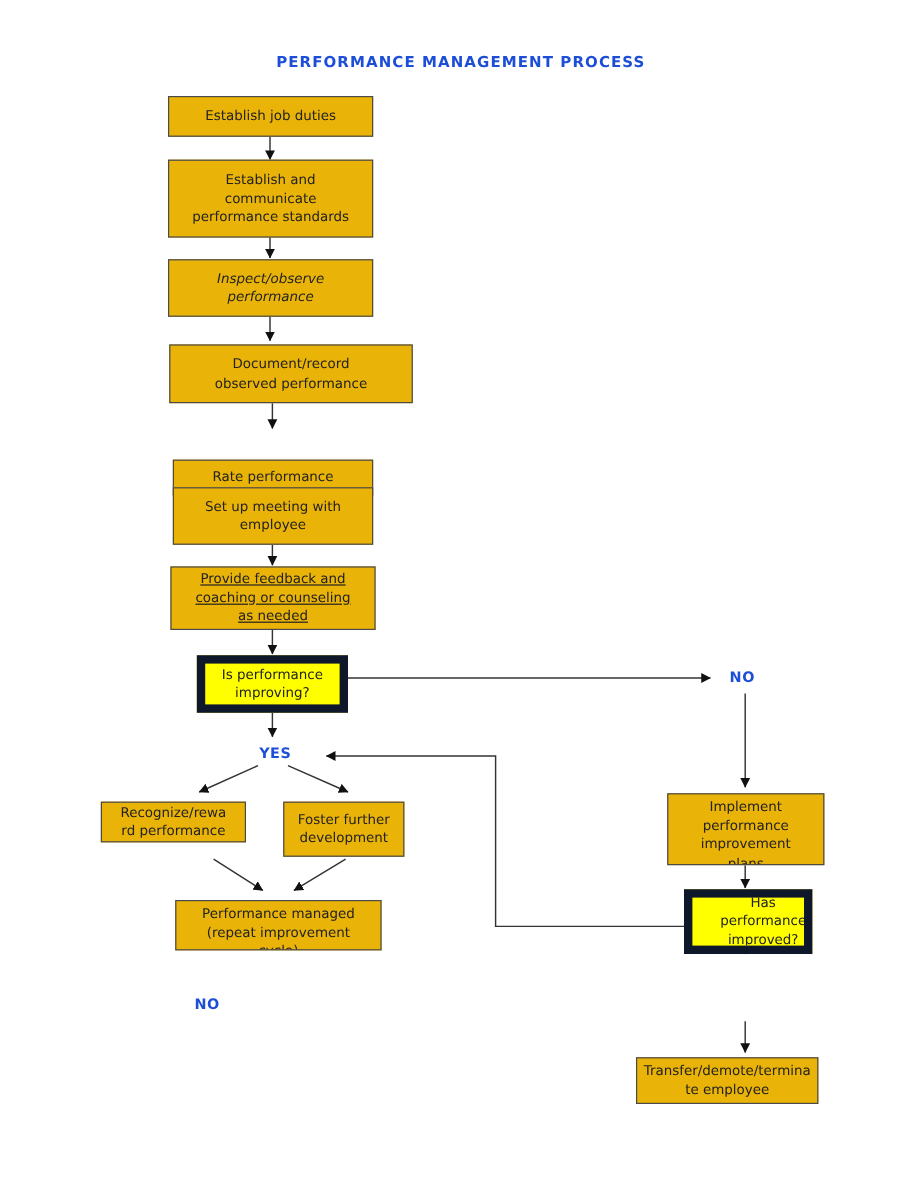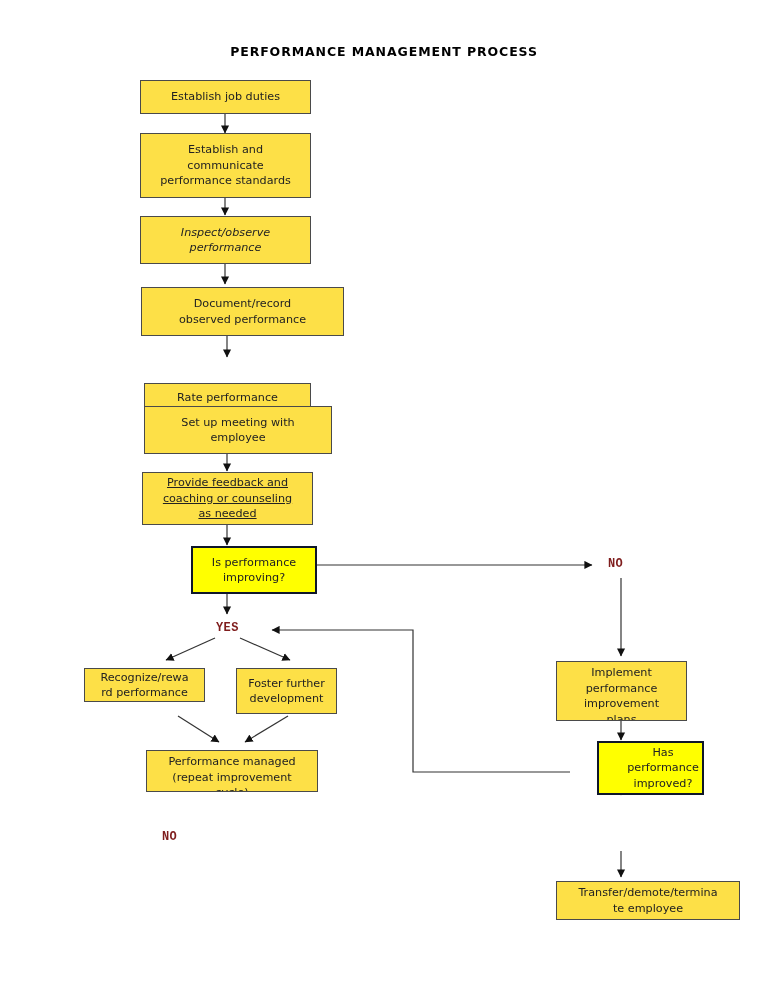--- a/index.html
+++ b/index.html
@@ -30,57 +30,55 @@
   }
   .title {
     position: absolute;
     left: 0;
     top: 44px;
     width: 768px;
     text-align: center;
     font-size: 12.5px;
     font-weight: bold;
     letter-spacing: 0.9px;
-    color: #000000;
+    color: #1d4ed8;
   }
   .node {
     position: absolute;
     box-sizing: border-box;
     border: 1px solid #4a4a4a;
-    background: #fde047;
+    background: #eab308;
     display: flex;
     align-items: center;
     justify-content: center;
     text-align: center;
     font-size: 11.2px;
     line-height: 15.5px;
     color: #222222;
     overflow: hidden;
     padding: 0 4px;
   }
   .node.decision {
     background: #FFFF00;
-    border: 2px solid #0f172a;
-    margin-left: 27px;
+    border: 7px solid #0f172a;
   }
   .node .txt {
     display: block;
     white-space: pre-line;
   }
   .node.clip .txt {
     position: relative;
     top: 0px;
   }
   .branch-label {
     position: absolute;
     font-size: 12px;
     font-weight: bold;
-    color: #7f1d1d;
+    color: #1d4ed8;
     letter-spacing: 0.4px;
-    font-family: Liberation Mono, monospace;
   }
 </style>
 </head>
 <body>
 
 <div id="canvas">
 
   <div class="title">PERFORMANCE MANAGEMENT PROCESS</div>
 
   <svg class="lines" viewBox="0 0 768 994">
@@ -138,21 +136,21 @@
 
   <div class="node" style="left:141px; top:287px; width:203px; height:49px;">
     <span class="txt">Document/record
 observed performance</span>
   </div>
 
   <div class="node" style="left:144px; top:359px; width:167px; height:30px;margin-top:24px;">
     <span class="txt">Rate performance</span>
   </div>
 
-  <div class="node" style="left:144px; top:406px; width:188px; height:48px;">
+  <div class="node" style="left:144px; top:406px; width:167px; height:48px;">
     <span class="txt">Set up meeting with
 employee</span>
   </div>
 
   <div class="node" style="left:142px; top:472px; width:171px; height:53px;text-decoration:underline;">
     <span class="txt">Provide feedback and
 coaching or counseling
 as needed</span>
   </div>
 
@@ -183,21 +181,21 @@
 improvement
 plans</span>
   </div>
 
   <div class="node decision" style="left:570px; top:741px; width:107px; height:54px;padding-left:29px;">
     <span class="txt">Has
 performance
 improved?</span>
   </div>
 
-  <div class="node" style="left:556px; top:881px; width:184px; height:39px;">
+  <div class="node" style="left:530px; top:881px; width:152px; height:39px;">
     <span class="txt">Transfer/demote/termina
 te employee</span>
   </div>
 
   <div class="branch-label" style="left:608px; top:557px;">NO</div>
 
   <div class="branch-label" style="left:216px; top:621px;">YES</div>
 
   <div class="branch-label" style="left:162px; top:830px;">NO</div>
 

